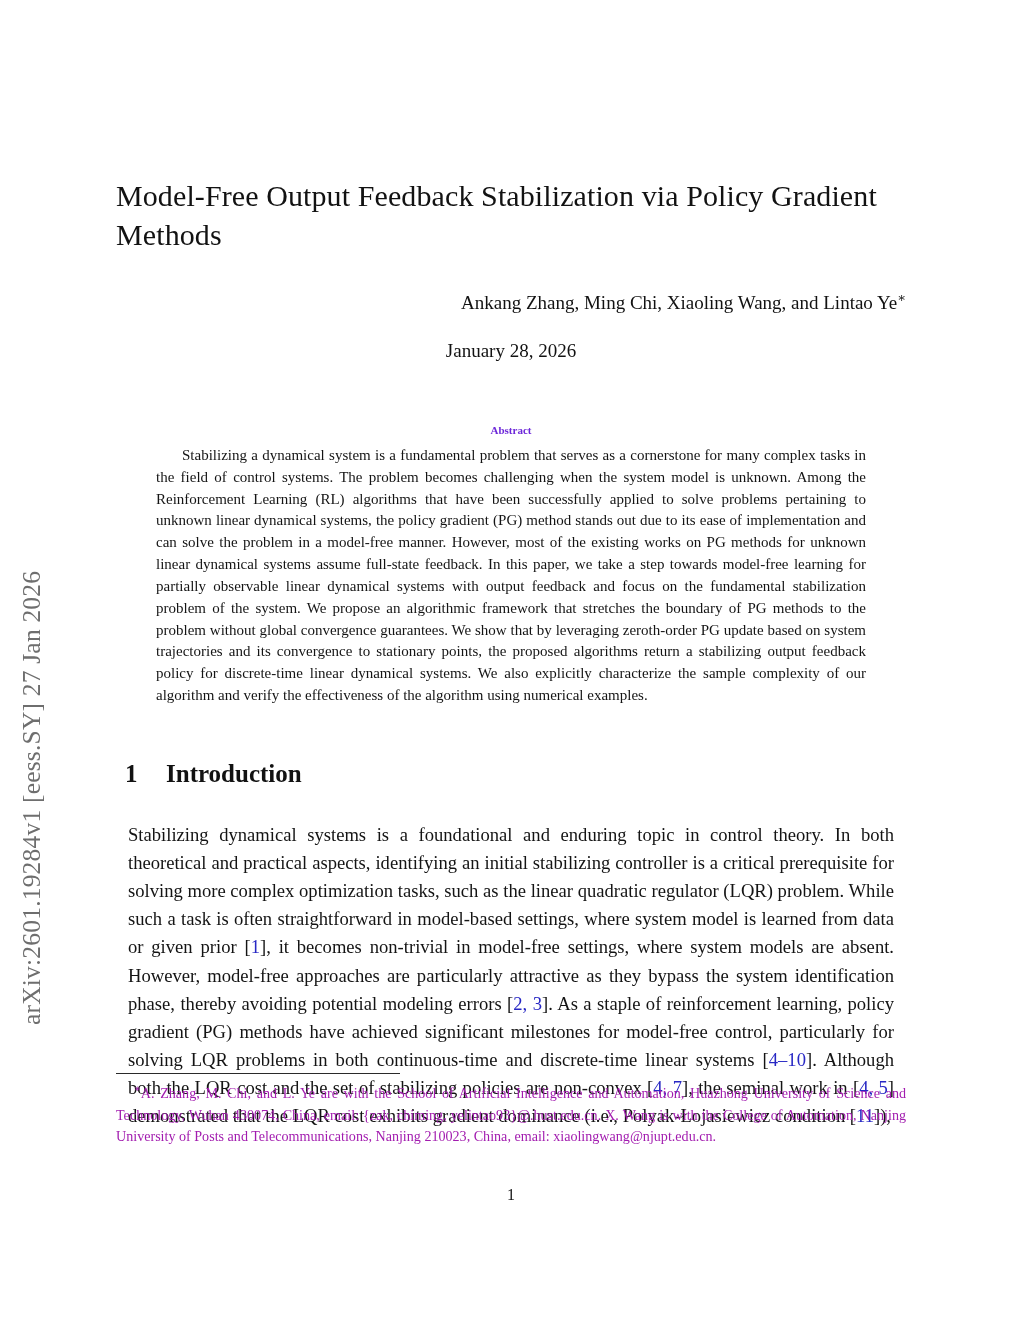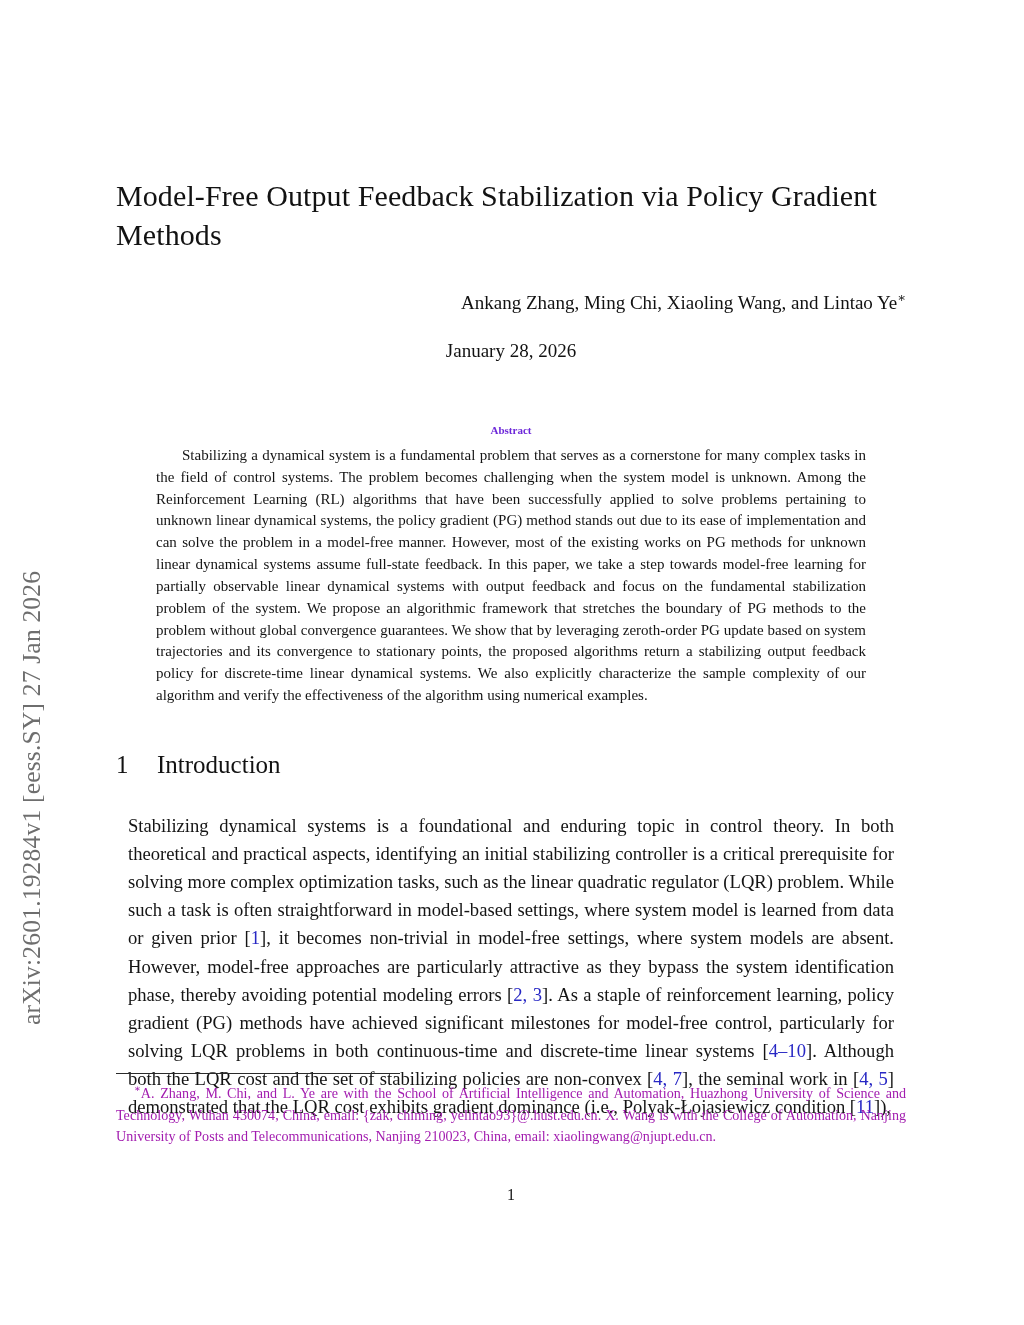--- a/index.html
+++ b/index.html
@@ -102,24 +102,24 @@
     font-size: 15px;
     line-height: 1.455;
     text-align: justify;
     text-indent: 26px;
     color: #141414;
     hyphens: none;
   }
 
   
   .section-heading {
-    margin: 0;
+    margin: 9px;
     padding-top: 44px;
     font-size: 25px;
-    font-weight: normal;
+    font-weight: bold;
     color: #121212;
   }
   .section-heading .sec-num {
     display: inline-block;
     min-width: 41px;
   }
 
   .body-par {
     margin: 12px;
     padding-top: 21px;

